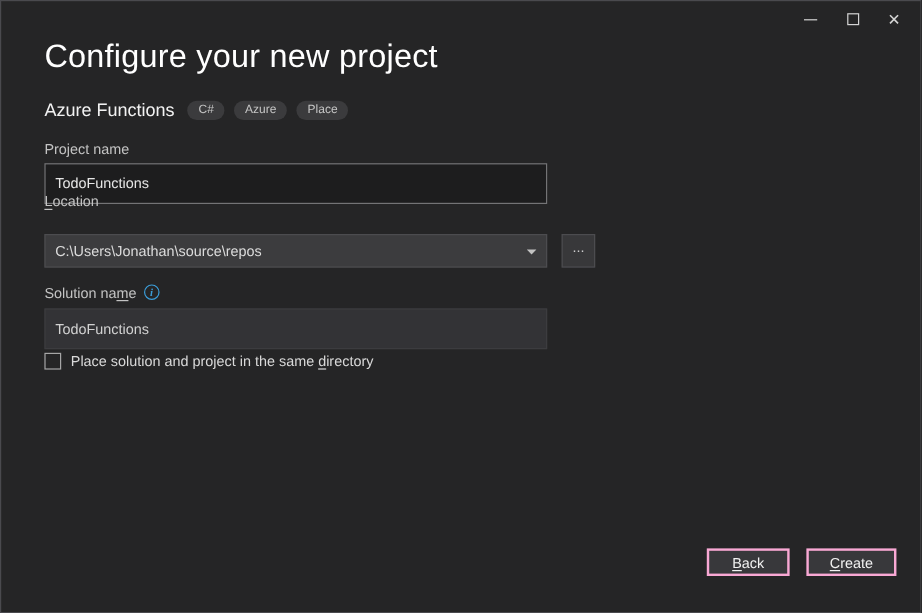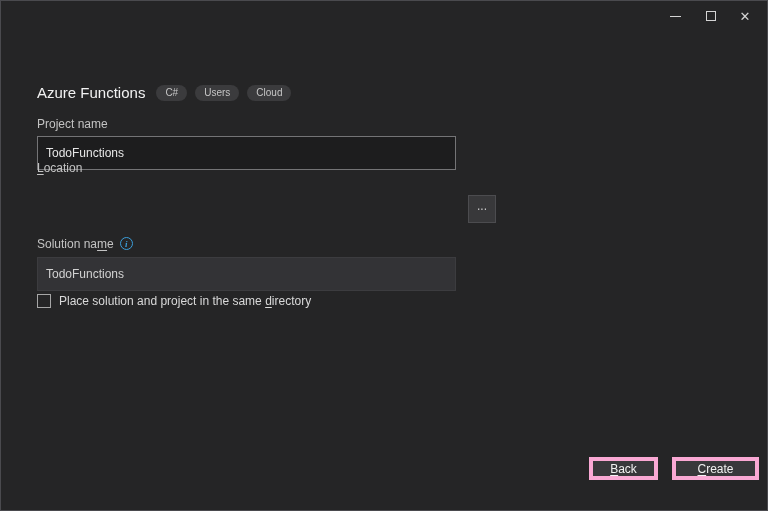--- a/index.html
+++ b/index.html
@@ -31,21 +31,21 @@
   
   .page-title {
     position: absolute; left: 36px; top: 31px;
     font-size: 27px; font-weight: 200; letter-spacing: 0.2px;
     color: #ffffff; white-space: nowrap;
   }
 
   
   .template-row {
     position: absolute; left: 36px; top: 83px;
-    display: flex; align-items: flex-end;
+    display: flex; align-items: flex-start;
   }
   .template-name { font-size: 15px; color: #f2f2f2; margin-right: 11px; }
   .tag {
     background: #3b3b3d; color: #c6c6c6;
     font-size: 10px; line-height: 12px;
     padding: 2px 9px; border-radius: 8px;
     margin-right: 8px; white-space: nowrap;
   }
 
   
@@ -116,57 +116,62 @@
   .checkbox {
     width: 14px; height: 14px;
     border: 1px solid #a6a6a6; background: transparent;
     margin-right: 8px; cursor: default; flex: none;
   }
   .checkbox-label { font-size: 12px; color: #d9d9d9; white-space: nowrap; }
 
   
   .btn {
     position: absolute; top: 456px; height: 23px;
-    background: #38383b; border: 4px solid #f9a8d4;
+    background: #38383b; border: 2px solid #f9a8d4;
     color: #f1f1f1; font-size: 12px;
     font-family: "Liberation Sans", sans-serif;
     display: flex; align-items: center; justify-content: center;
     cursor: default; white-space: nowrap;
   }
   .btn-back   { left: 588px; width: 69px; }
-  .btn-create { left: 671px; width: 87px; }
+  .btn-create { left: 671px; width: 75px; }
 </style>
 </head>
 <body>
 
 <div class="window">
 
   <div class="win-btn win-btn-min">
     <span class="glyph-min"></span>
   </div>
   <div class="win-btn win-btn-max">
     <span class="glyph-max"></span>
   </div>
   <div class="win-btn win-btn-close">
     <span class="glyph-close">✕</span>
   </div>
 
+  <div class="page-title">Configure your new project</div>
 
   <div class="template-row">
     <span class="template-name">Azure Functions</span>
     <span class="tag">C#</span>
-    <span class="tag">Users</span>
-    <span class="tag">Cloud</span>
+    <span class="tag">Azure</span>
+    <span class="tag">Place</span>
   </div>
 
   <div class="field-label lbl-project">Project name</div>
   <input class="text-input input-project" type="text" value="TodoFunctions" style="">
 
   <div class="field-label lbl-location">
     <span class="u">L</span><span>ocation</span>
+  </div>
+  <div class="combo">
+    <span class="combo-value">C:\Users\Jonathan\source\repos</span>
+    <span class="combo-arrow"></span>
   </div>
   <div class="browse-btn">...</div>
 
   <div class="field-label lbl-solution">
     <span>Solution na</span>
       <span class="u">m</span>
       <span>e</span>
     <span class="info-icon">i</span>
   </div>
   <input class="text-input input-solution" type="text" value="TodoFunctions" style="">

